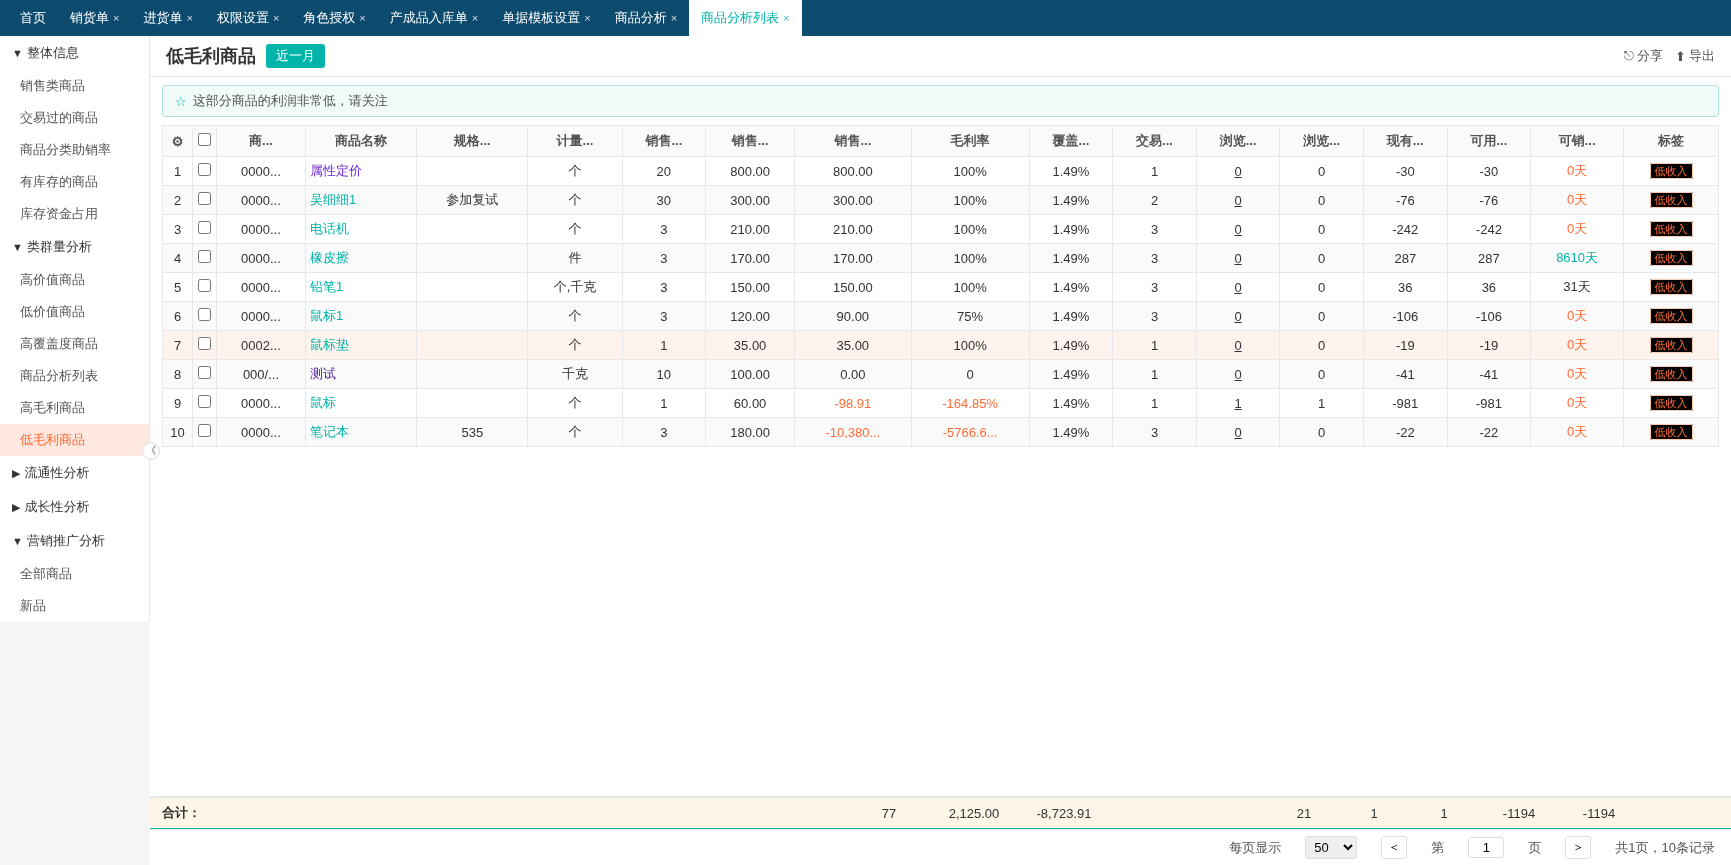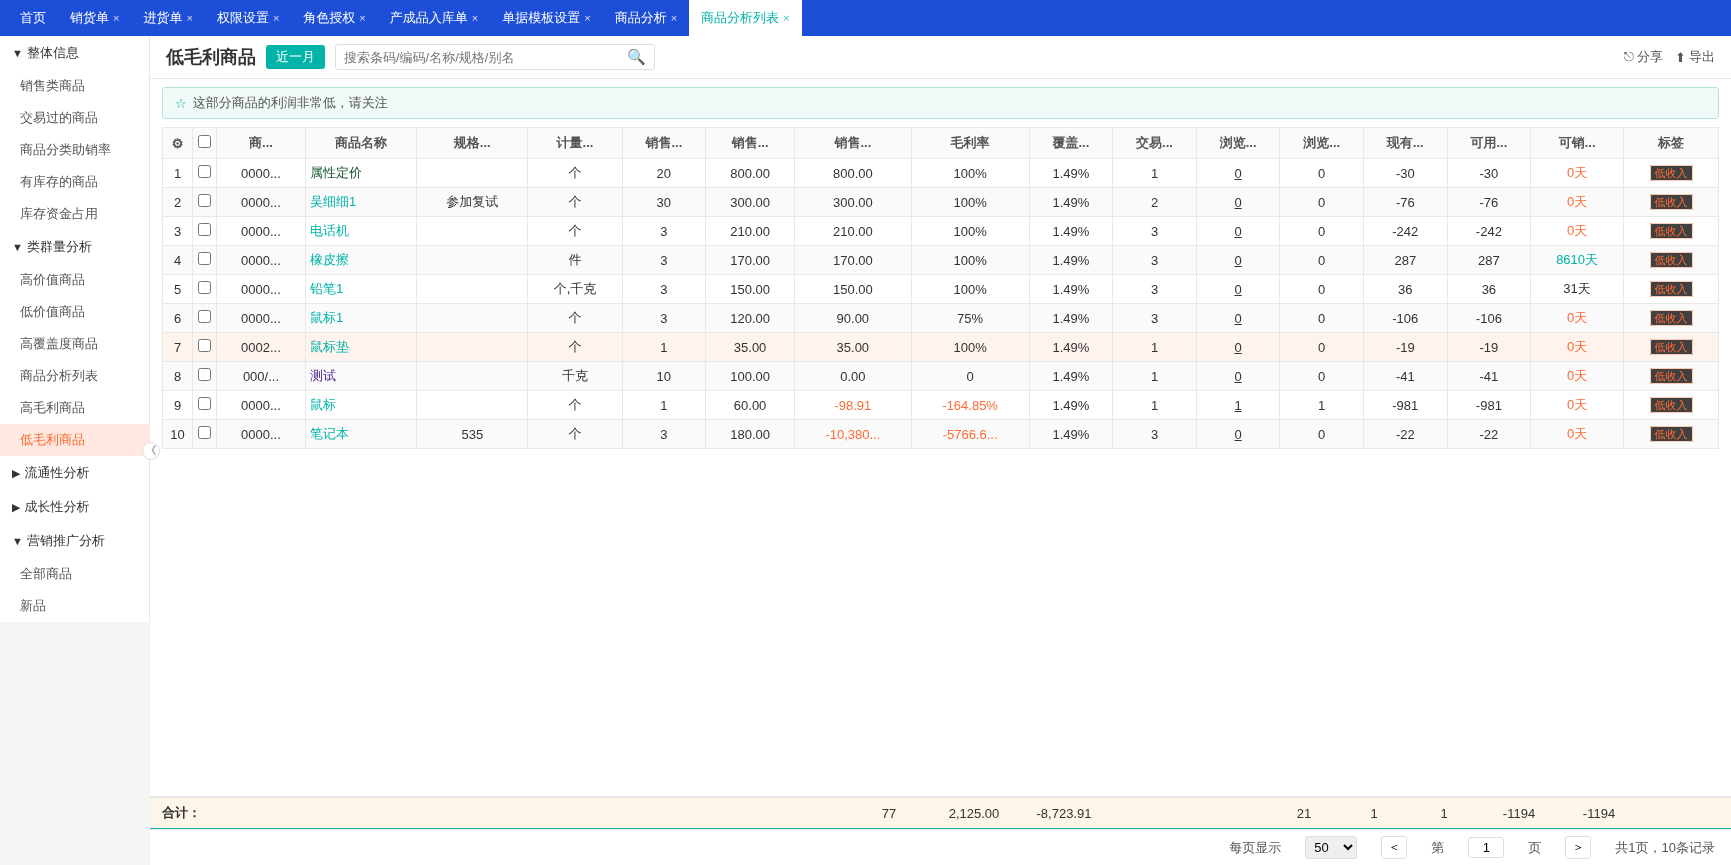--- a/index.html
+++ b/index.html
@@ -1,20 +1,20 @@
 <!DOCTYPE html>
 <html><head>
   <meta charset="utf-8">
   <style>
     * { box-sizing: border-box; margin: 0; padding: 0; font-family: 'Microsoft YaHei', Arial, sans-serif; font-size: 13px; }
     body { background: #f5f5f5; overflow: hidden; }
 
     
     .top-nav {
-      background: #1d4ed8;
+      background: #0c4a6e;
       display: flex;
       align-items: center;
       height: 36px;
       padding: 0 8px;
       color: #fff;
     }
     .top-nav .nav-item {
       padding: 0 12px;
       height: 36px;
       display: flex;
@@ -164,21 +164,21 @@
     }
     tbody tr td {
       border: 1px solid #e8e8e8;
       padding: 5px 4px;
       text-align: center;
       color: #333;
       white-space: nowrap;
     }
     tbody tr:nth-child(even) { background: #fafafa; }
     .tag-low-income {
-      background: #404040;
+      background: #000000;
       color: #ff6b35;
       border: 1px solid #ffccb3;
       border-radius: 2px;
       padding: 1px 4px;
       font-size: 11px;
     }
     td.left-text { text-align: left; }
 
     
     .total-bar {
@@ -335,24 +335,20 @@
       <div class="sidebar-item">新品</div>
     </div>
     <div class="collapse-btn">《</div>
   </div>
 
   <div class="content-area">
 
     <div class="content-header">
       <span class="page-title-text">低毛利商品</span>
       <button class="filter-btn">近一月</button>
-      <div class="search-box">
-        <input type="text" placeholder="搜索条码/编码/名称/规格/别名" style="">
-        <span class="search-icon-btn">🔍</span>
-      </div>
       <div class="header-actions">
         <div class="action-btn">
           <span>⎋</span>
           <span>分享</span>
         </div>
         <div class="action-btn">
           <span>⬆</span>
           <span>导出</span>
         </div>
       </div>
@@ -389,21 +385,21 @@
             <th>可用...</th>
             <th>可销...</th>
             <th>标签</th>
           </tr>
         </thead>
         <tbody id="table-body">
         <tr>
       <td>1</td>
       <td><input type="checkbox" style=""></td>
       <td>0000...</td>
-      <td class="left-text" style="color:#14532d; cursor:pointer;border-radius:7px;">属性定价</td>
+      <td class="left-text" style="color:#6d28d9; cursor:pointer;border-radius:7px;">属性定价</td>
       <td></td>
       <td>个</td>
       <td>20</td>
       <td>800.00</td>
       <td style="color:#333">800.00</td>
       <td style="color:#333">100%</td>
       <td>1.49%</td>
       <td>1</td>
       <td style="text-decoration:underline; color:#333;">0</td>
       <td>0</td>

